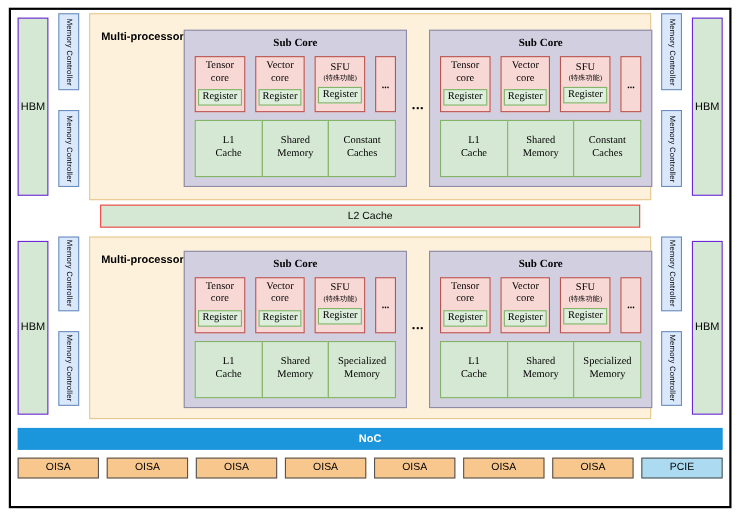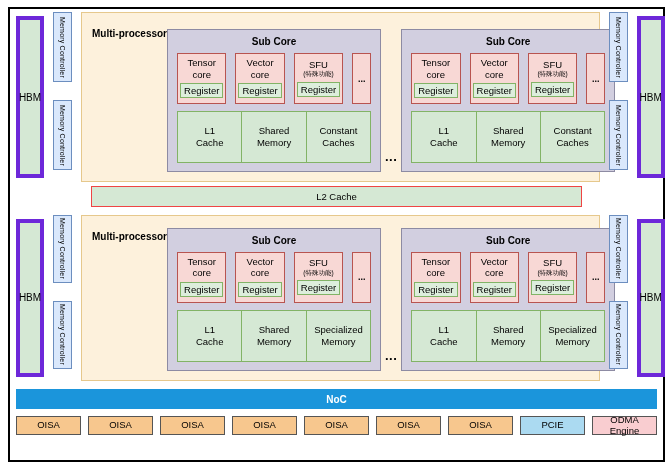--- a/index.html
+++ b/index.html
@@ -6,29 +6,29 @@
   body{width:672px;height:469px;position:relative;font-family:"Liberation Sans","DejaVu Sans",sans-serif;color:#000;}
   .frame{position:absolute;left:8px;top:7px;right:7px;bottom:7px;border:2px solid #000;
          padding:2px 6px 4px 6px;box-sizing:border-box;display:flex;flex-direction:column;}
   .gpu-title{text-align:center;font-weight:bold;font-size:11px;height:16px;line-height:16px;flex:none;}
 
   
   .mp-row{display:grid;grid-template-columns:28px 19px 1fr 19px 28px;column-gap:9px;flex:none;}
   .row-1{height:170px;margin-top:1px;}
   .row-2{height:165px;margin-top:8px;}
 
-  .hbm{background:#d5e8d4;border:4px solid #6d28d9;margin:4px 0;display:flex;align-items:center;
+  .hbm{background:#d5e8d4;border:1px solid #6d28d9;margin:4px 0;display:flex;align-items:center;
        justify-content:center;font-size:10px;}
   .mc-col{display:flex;flex-direction:column;gap:18px;padding-bottom:12px;}
   .mc{flex:1;background:#dae8fc;border:1px solid #6c8ebf;display:flex;align-items:center;justify-content:center;
       writing-mode:vertical-rl;font-size:7px;text-align:center;letter-spacing:.2px;}
 
   .mp-box{background:#fdf1dc;border:1px solid #e6c88c;display:flex;flex-direction:row;padding:12px 10px 9px;}
   .mp-label{text-align:center;font-weight:bold;font-size:10px;margin:3px 0 4px;flex:none;}
-  .subcores{flex:1;display:flex;align-items:flex-end;}
+  .subcores{flex:1;display:flex;align-items:center;font-family:Liberation Serif, serif;}
   .mid-dots{width:20px;flex:none;display:flex;align-items:center;justify-content:center;
             font-weight:bold;font-size:13px;letter-spacing:.5px;padding-bottom:8px;}
 
   .subcore{flex:1;background:#d2cfe0;border:1px solid #8d8ba3;display:flex;flex-direction:column;padding:3px 9px 8px;}
   .subcore-label{text-align:center;font-weight:bold;font-size:10px;margin:3px 0 6px;flex:none;}
   .cores{display:flex;gap:9px;flex:1;}
   .core{flex:1;background:#f8d8d5;border:1px solid #b85450;display:flex;flex-direction:column;
         align-items:center;justify-content:center;padding:3px 2px 5px;}
   .core-line{font-size:9.5px;line-height:1.2;text-align:center;}
   .core-sub{font-size:6.5px;line-height:1.3;}
@@ -258,18 +258,14 @@
 
   <div class="chips">
     <div class="chip chip-oisa">OISA</div>
     <div class="chip chip-oisa">OISA</div>
     <div class="chip chip-oisa">OISA</div>
     <div class="chip chip-oisa">OISA</div>
     <div class="chip chip-oisa">OISA</div>
     <div class="chip chip-oisa">OISA</div>
     <div class="chip chip-oisa">OISA</div>
     <div class="chip chip-pcie">PCIE</div>
-    <div class="chip chip-odma">
-      <span>ODMA</span>
-      <span>Engine</span>
-    </div>
   </div>
 </div>
 
 </body></html>

